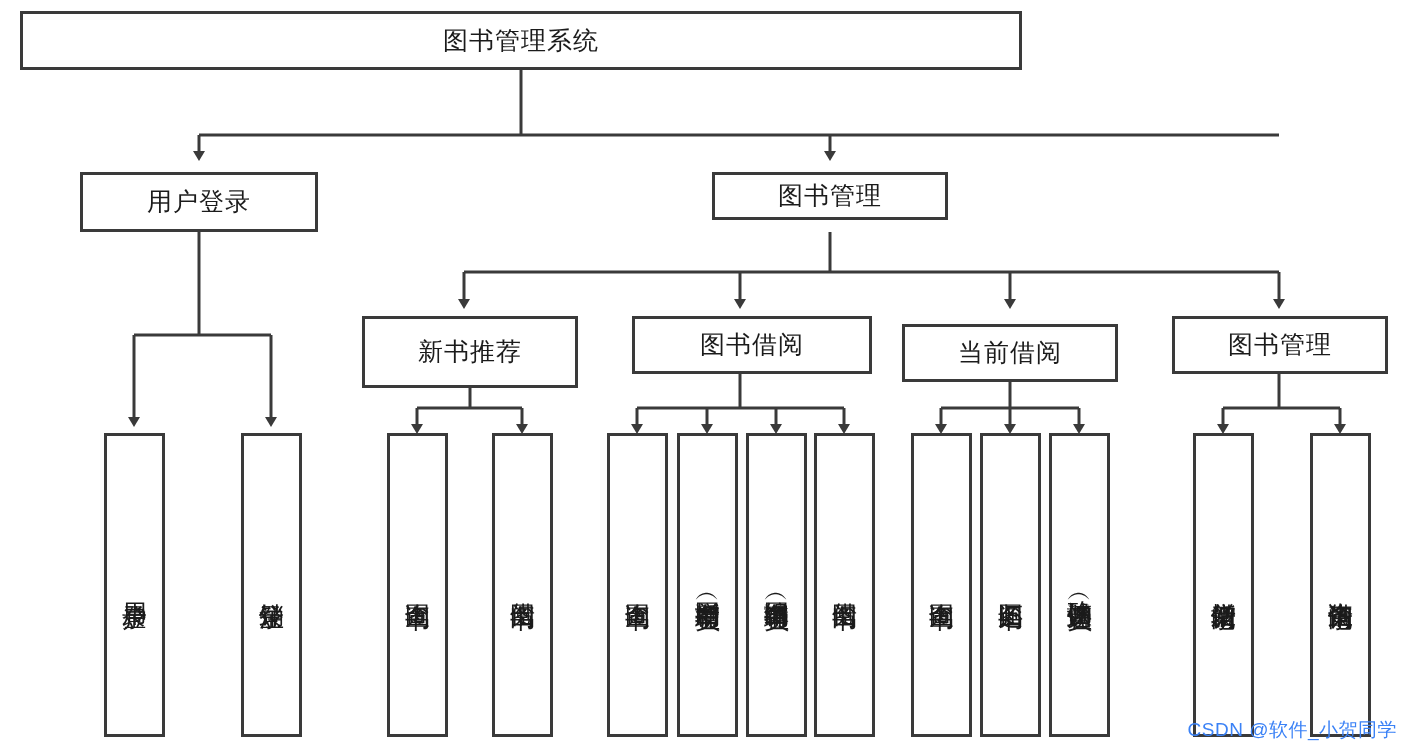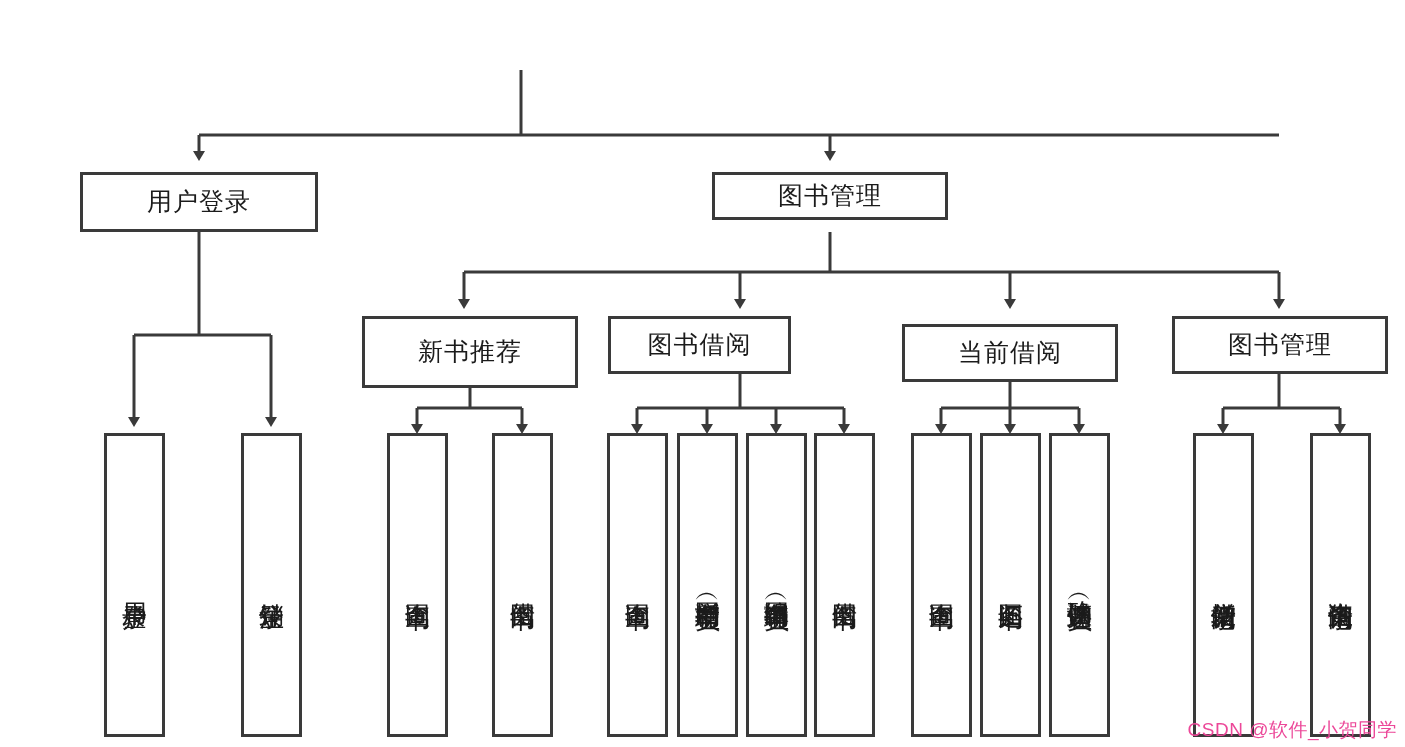--- a/index.html
+++ b/index.html
@@ -60,21 +60,21 @@
     fill: none;
   }
   .arrowhead {
     fill: #3a3a3a;
   }
   .watermark {
     position: absolute;
     right: 8px;
     bottom: 4px;
     font-size: 19px;
-    color: #ec4899;
+    color: #3b82f6;
     white-space: nowrap;
     letter-spacing: 0.5px;
   }
 </style>
 </head>
 <body>
 
 <div id="canvas">
 
   <svg class="wires" viewBox="0 0 1405 747">
@@ -120,34 +120,37 @@
     <path class="wire" d="M941,408 L941,425" marker-end="url(#ah)"></path>
     <path class="wire" d="M1010,408 L1010,425" marker-end="url(#ah)"></path>
     <path class="wire" d="M1079,408 L1079,425" marker-end="url(#ah)"></path>
 
     <path class="wire" d="M1279,374 L1279,408"></path>
     <path class="wire" d="M1223,408 L1340,408"></path>
     <path class="wire" d="M1223,408 L1223,425" marker-end="url(#ah)"></path>
     <path class="wire" d="M1340,408 L1340,425" marker-end="url(#ah)"></path>
   </svg>
 
+  <div class="node h" style="left:20px; top:11px; width:1002px; height:59px;">
+    <span>图书管理系统</span>
+  </div>
 
   <div class="node h" style="left:80px; top:172px; width:238px; height:60px;">
     <span>用户登录</span>
   </div>
 
   <div class="node h" style="left:712px; top:172px; width:236px; height:48px;">
     <span>图书管理</span>
   </div>
 
   <div class="node h" style="left:362px; top:316px; width:216px; height:72px;">
     <span>新书推荐</span>
   </div>
 
-  <div class="node h" style="left:608px; top:316px; width:183px; height:58px;">
+  <div class="node h" style="left:632px; top:316px; width:240px; height:58px;">
     <span>图书借阅</span>
   </div>
 
   <div class="node h" style="left:902px; top:316px; width:216px; height:58px;margin-top:8px;">
     <span>当前借阅</span>
   </div>
 
   <div class="node h" style="left:1172px; top:316px; width:216px; height:58px;">
     <span>图书管理</span>
   </div>

